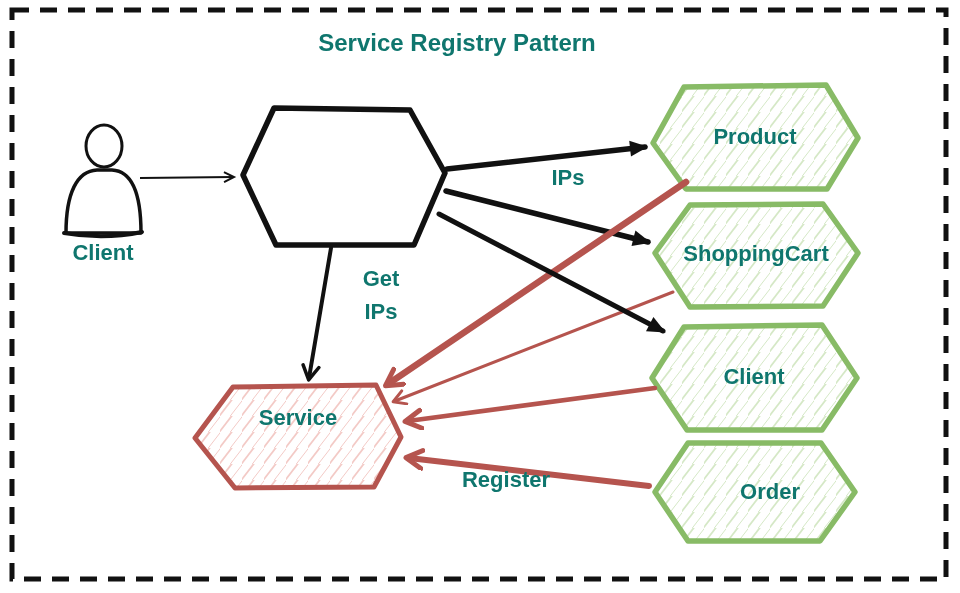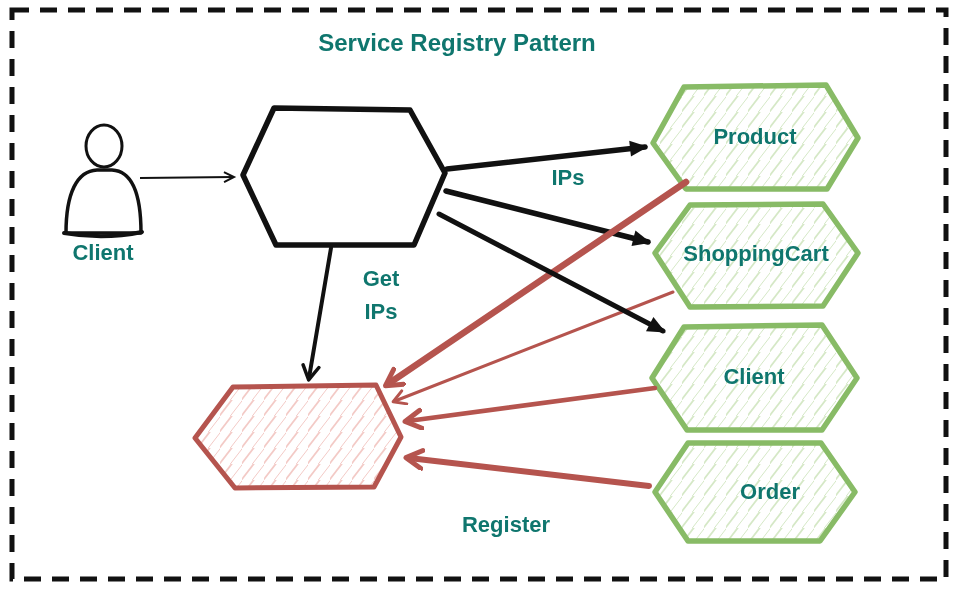--- a/index.html
+++ b/index.html
@@ -16,21 +16,21 @@
   #title-lbl{left:237px;top:30px;width:440px;font-size:24px;}
   #client-lbl{left:57px;top:240px;width:92px;}
   #gateway-lbl{left:264px;top:163px;width:160px;}
   #product-lbl{left:665px;top:124px;width:180px;}
   #shoppingcart-lbl{left:656px;top:241px;width:200px;}
   #pricing-lbl{left:664px;top:364px;width:180px;}
   #order-lbl{left:680px;top:479px;width:180px;}
   #registry-lbl{left:213px;top:401px;width:170px;line-height:33px;}
   #callips-lbl{left:525px;top:161px;width:86px;line-height:34px;}
   #getips-lbl{left:348px;top:262px;width:66px;line-height:33px;}
-  #register-lbl{left:440px;top:512px;width:132px;}
+  #register-lbl{left:440px;top:467px;width:132px;}
 </style>
 </head>
 <body>
 
 <div id="stage">
 
   <svg id="diagram-svg" width="960" height="593" viewBox="0 0 960 593">
     <defs>
       <pattern id="greenHatch" patternUnits="userSpaceOnUse" width="22" height="16">
         <path d="M-3,19 L14,-3" fill="none" stroke-width="1.8" stroke="#d5e8c6"></path>
@@ -101,20 +101,21 @@
 
   <div class="lbl" id="shoppingcart-lbl">ShoppingCart</div>
 
   <div class="lbl" id="product-lbl">Product</div>
 
   <div class="lbl" id="pricing-lbl">Client</div>
 
   <div class="lbl" id="order-lbl">Order</div>
 
   <div class="lbl" id="registry-lbl">
+    <span class="line">Service</span>
   </div>
 
   <div class="lbl" id="callips-lbl">
     <span class="line">IPs</span>
   </div>
 
   <div class="lbl" id="getips-lbl">
     <span class="line">Get</span>
     <span class="line">IPs</span>
   </div>

